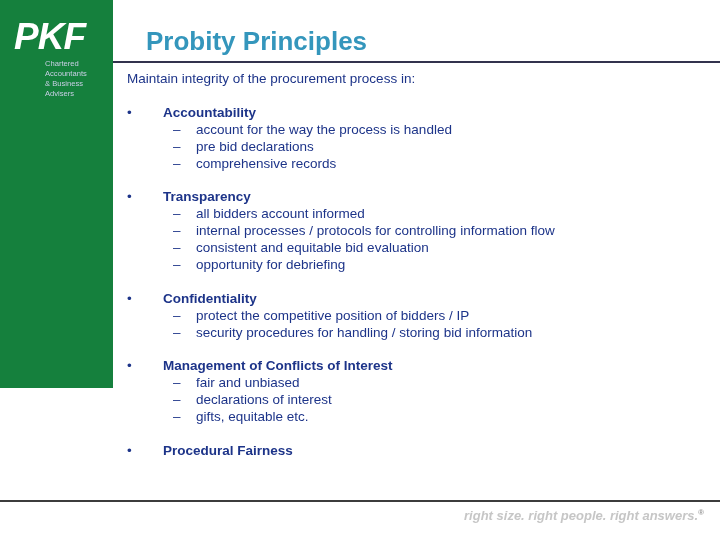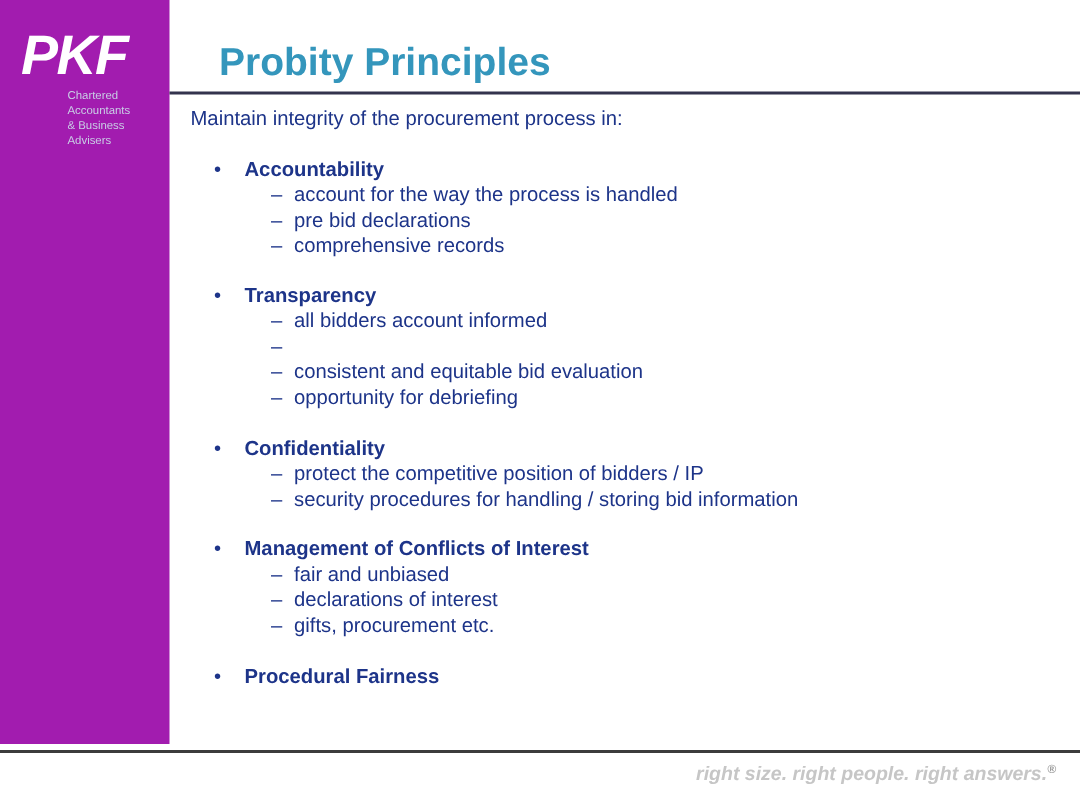--- a/index.html
+++ b/index.html
@@ -12,22 +12,22 @@
   .slide {
     position: relative;
     width: 720px; height: 540px;
     background: #ffffff;
   }
 
   
   .sidebar {
     position: absolute;
     left: 0; top: 0;
-    width: 113px; height: 496px;
-    background: #a21caf;
+    width: 113px; height: 388px;
+    background: #15803d;
   }
   .logo {
     position: absolute;
     left: 14px; top: 16px;
     color: #ffffff;
     font-size: 37px;
     font-weight: bold;
     font-style: italic;
     letter-spacing: -1px;
   }
@@ -75,21 +75,21 @@
 
   
   .content {
     position: absolute;
     left: 127px; top: 71px; right: 8px;
     color: #1d3489;
     font-size: 13.5px;
     line-height: 16.9px;
   }
   .group { margin-top: 16.9px; }
-  .row { display: flex; text-align: center; }
+  .row { display: flex; }
   .bullet {
     flex: 0 0 36px;
     font-size: 13.5px;
   }
   .head { font-weight: bold; }
   .sub-row { padding-left: 46px; }
   .dash { flex: 0 0 23px; }
   .row span { white-space: nowrap; }
 
   
@@ -154,20 +154,21 @@
       <div class="row">
         <span class="bullet">•</span>
         <span class="head">Transparency</span>
       </div>
       <div class="row sub-row">
         <span class="dash">–</span>
         <span>all bidders account informed</span>
       </div>
       <div class="row sub-row">
         <span class="dash">–</span>
+        <span>internal processes / protocols for controlling information flow</span>
       </div>
       <div class="row sub-row">
         <span class="dash">–</span>
         <span>consistent and equitable bid evaluation</span>
       </div>
       <div class="row sub-row">
         <span class="dash">–</span>
         <span>opportunity for debriefing</span>
       </div>
     </div>
@@ -195,21 +196,21 @@
       <div class="row sub-row">
         <span class="dash">–</span>
         <span>fair and unbiased</span>
       </div>
       <div class="row sub-row">
         <span class="dash">–</span>
         <span>declarations of interest</span>
       </div>
       <div class="row sub-row">
         <span class="dash">–</span>
-        <span>gifts, procurement etc.</span>
+        <span>gifts, equitable etc.</span>
       </div>
     </div>
 
     <div class="group">
       <div class="row">
         <span class="bullet">•</span>
         <span class="head">Procedural Fairness</span>
       </div>
     </div>
   </div>

